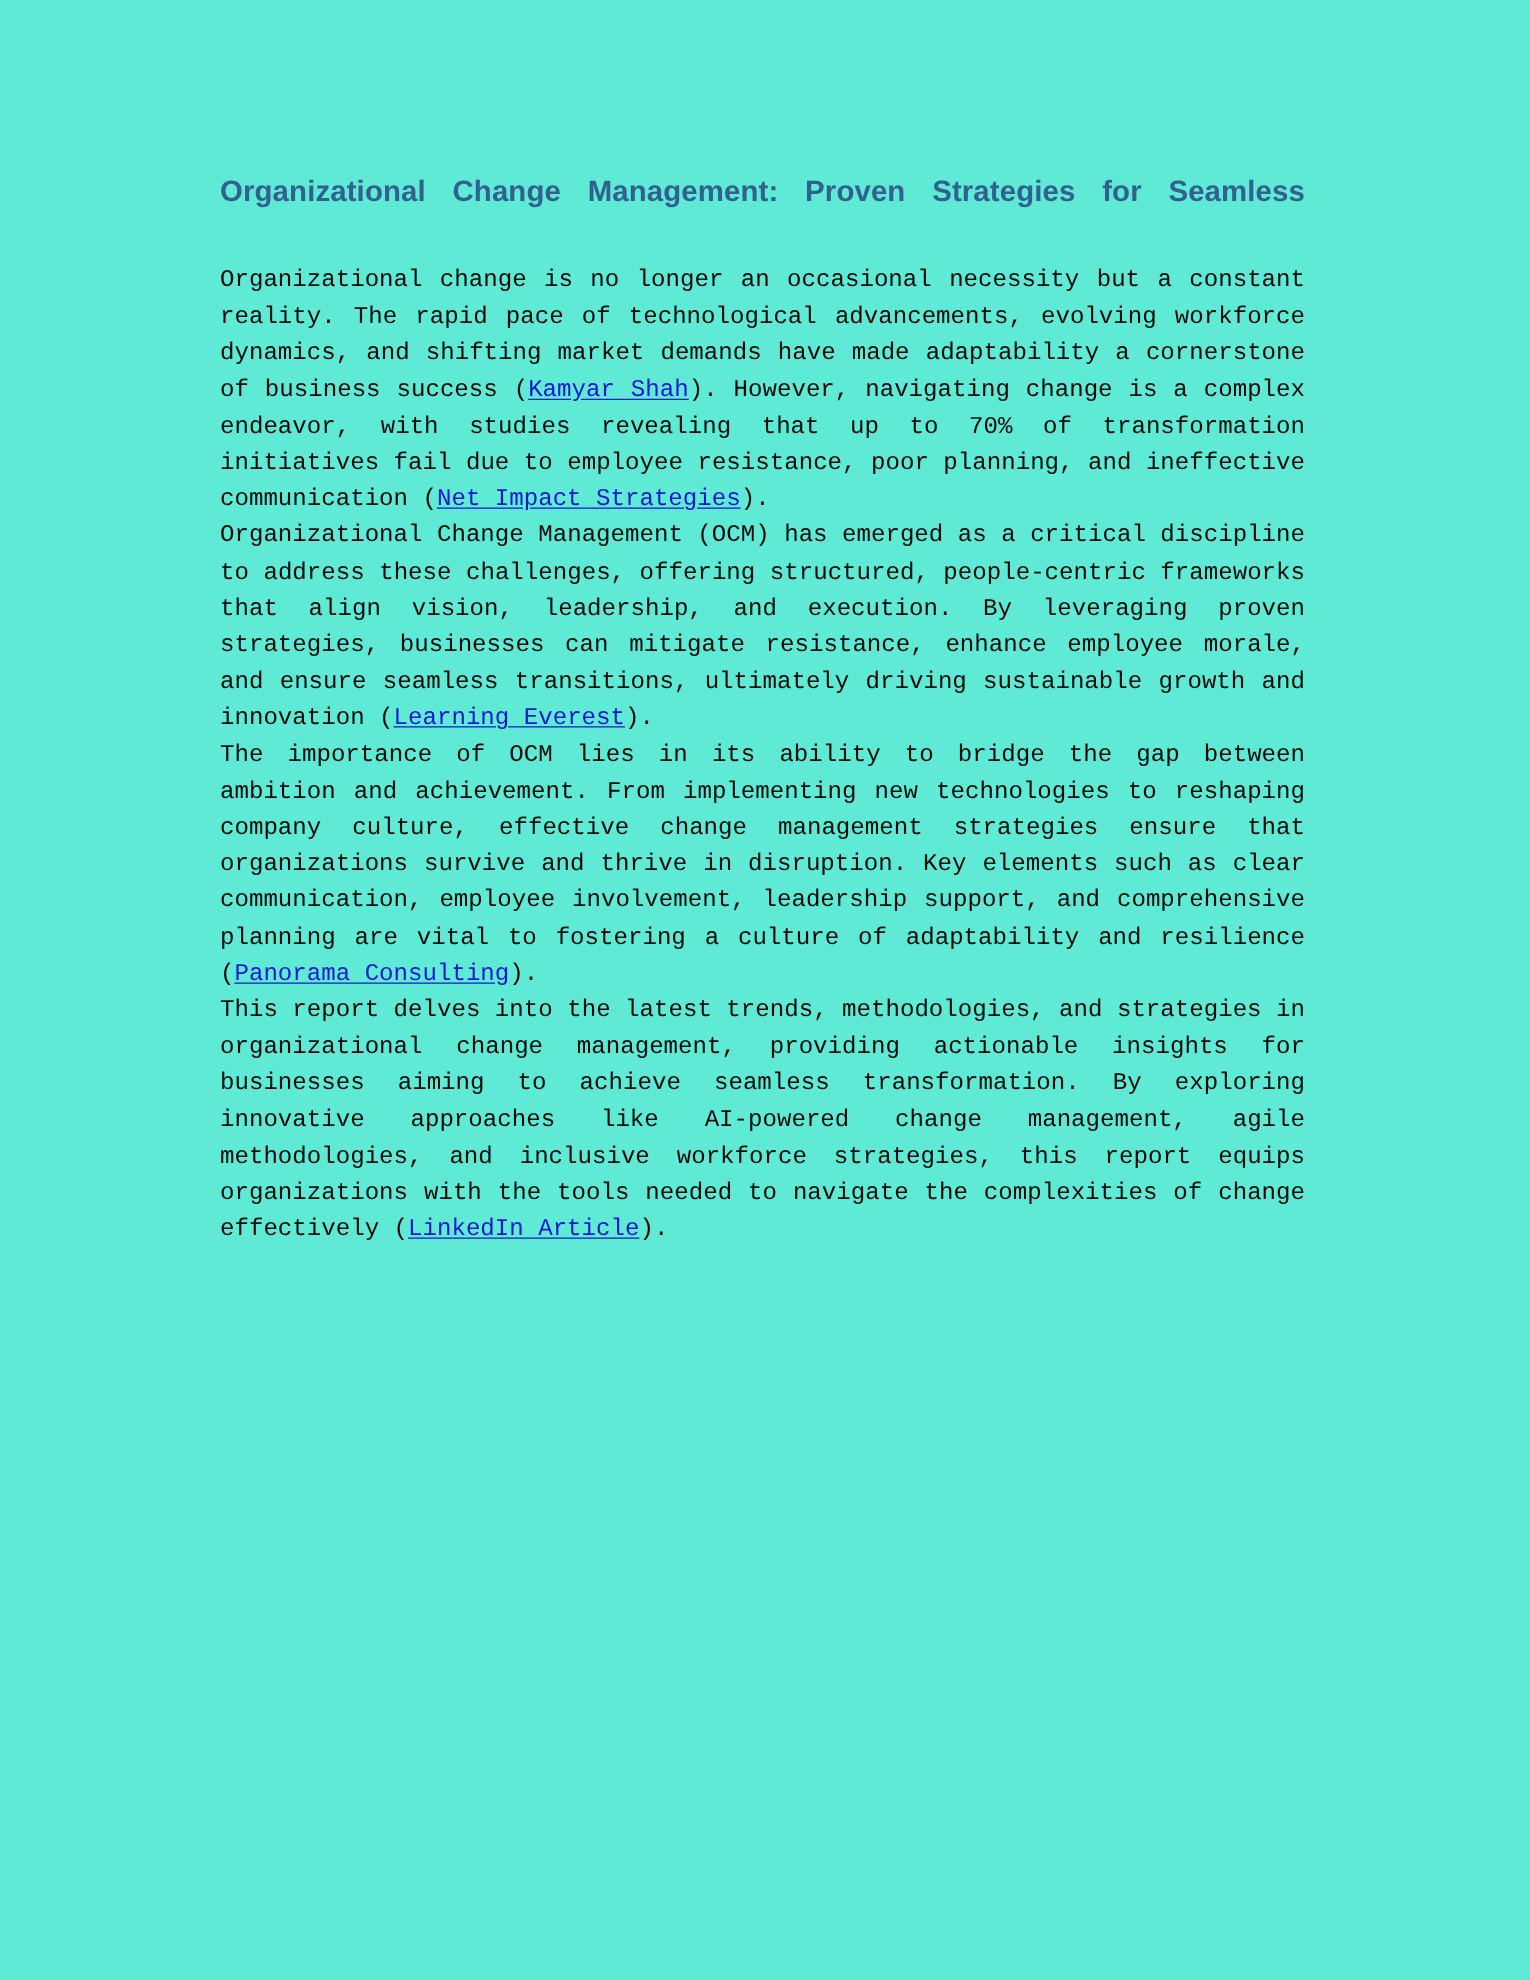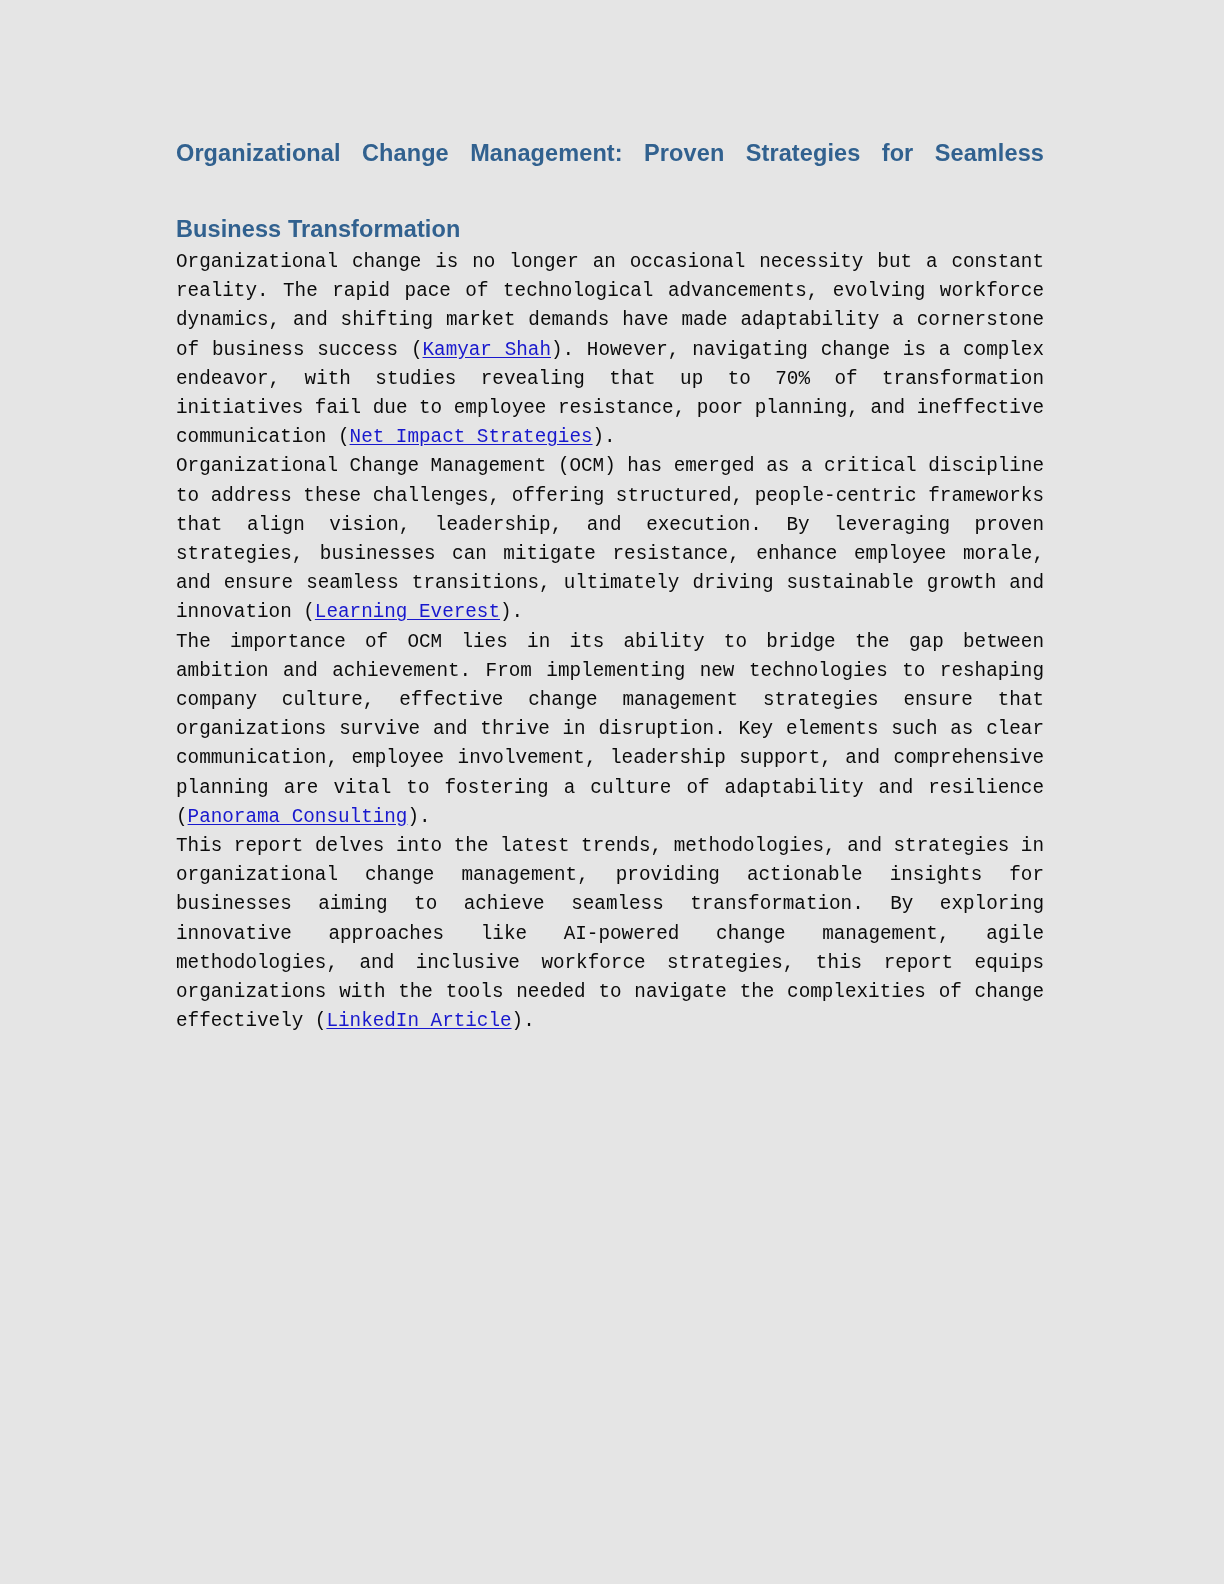--- a/index.html
+++ b/index.html
@@ -5,21 +5,21 @@
 <style>
   html, body {
     margin: 0;
     padding: 0;
     background: #ffffff;
   }
   .page {
     position: relative;
     width: 1224px;
     height: 1584px;
-    background: #e5e5e5;
+    background: #5eead4;
     overflow: hidden;
     box-sizing: border-box;
   }
   .content {
     position: absolute;
     left: 176px;
     top: 134px;
     width: 868px;
   }
   .doc-title {
@@ -72,21 +72,20 @@
   }
 </style>
 </head>
 <body>
 
 <div class="page">
   <div class="content">
 
     <h1 class="doc-title">
       <span class="jline stretch">Organizational Change Management: Proven Strategies for Seamless</span>
-      <span class="jline">Business Transformation</span>
     </h1>
 
     <div id="body-host">
         <p class="body-text para"><span>Organizational change is no longer an occasional necessity but a constant reality. The rapid pace of technological advancements, evolving workforce dynamics, and shifting market demands have made adaptability a cornerstone of business success (</span><a class="doclink" href="#">Kamyar Shah</a><span>). However, navigating change is a complex endeavor, with studies revealing that up to 70% of transformation initiatives fail due to employee resistance, poor planning, and ineffective communication (</span><a class="doclink" href="#">Net Impact Strategies</a><span>).</span></p>
         <p class="body-text para gap"><span>Organizational Change Management (OCM) has emerged as a critical discipline to address these challenges, offering structured, people-centric frameworks that align vision, leadership, and execution. By leveraging proven strategies, businesses can mitigate resistance, enhance employee morale, and ensure seamless transitions, ultimately driving sustainable growth and innovation (</span><a class="doclink" href="#">Learning Everest</a><span>).</span></p>
         <p class="body-text para gap"><span>The importance of OCM lies in its ability to bridge the gap between ambition and achievement. From implementing new technologies to reshaping company culture, effective change management strategies ensure that organizations survive and thrive in disruption. Key elements such as clear communication, employee involvement, leadership support, and comprehensive planning are vital to fostering a culture of adaptability and resilience (</span><a class="doclink" href="#">Panorama Consulting</a><span>).</span></p>
         <p class="body-text para gap"><span>This report delves into the latest trends, methodologies, and strategies in organizational change management, providing actionable insights for businesses aiming to achieve seamless transformation. By exploring innovative approaches like AI-powered change management, agile methodologies, and inclusive workforce strategies, this report equips organizations with the tools needed to navigate the complexities of change effectively (</span><a class="doclink" href="#">LinkedIn Article</a><span>).</span></p>
       </div>
 
   </div>

